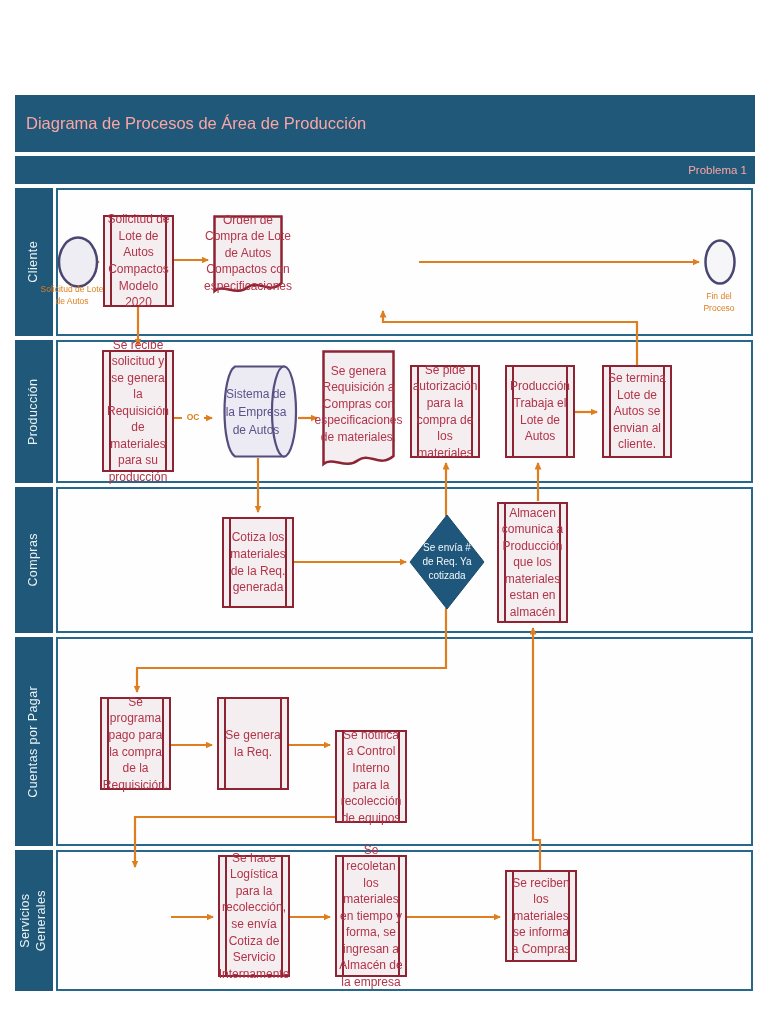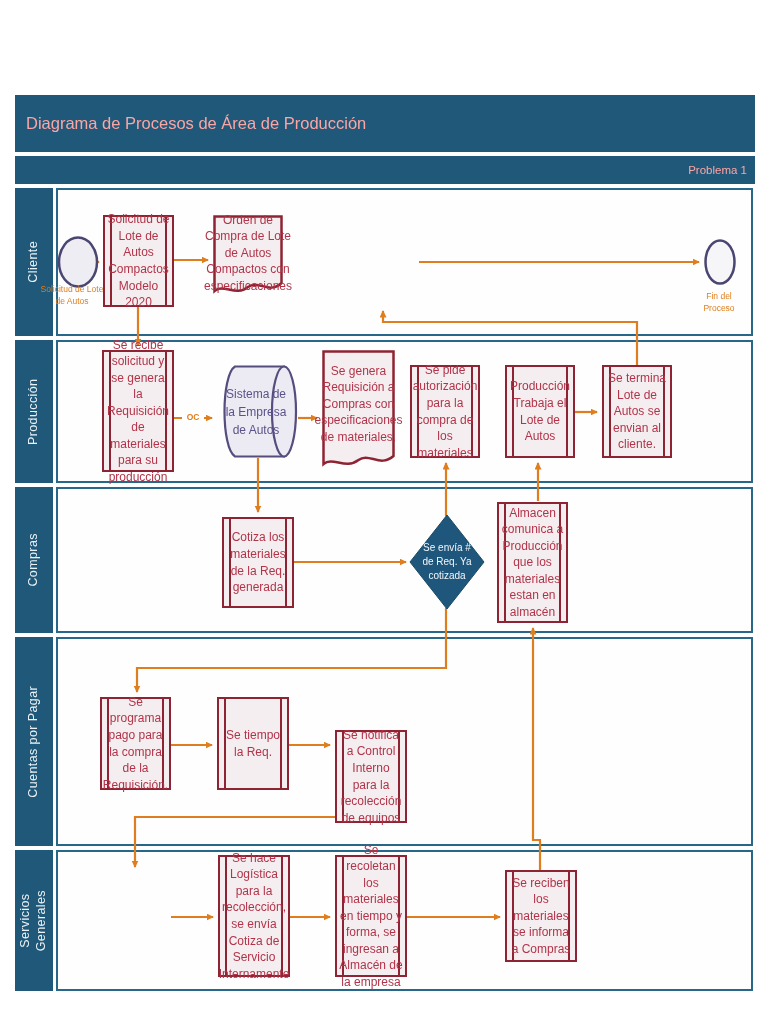--- a/index.html
+++ b/index.html
@@ -165,21 +165,21 @@
 
   <div class="node subproc" style="left:497px;top:502px;width:71px;height:121px">
     <span class="txt">Almacen comunica a Producción que los materiales estan en almacén</span>
   </div>
 
   <div class="node subproc" style="left:100px;top:697px;width:71px;height:93px">
     <span class="txt">Se programa pago para la compra de la Requisición.</span>
   </div>
 
   <div class="node subproc" style="left:217px;top:697px;width:72px;height:93px">
-    <span class="txt">Se tiempo la Req.</span>
+    <span class="txt">Se genera la Req.</span>
   </div>
 
   <div class="node subproc" style="left:335px;top:730px;width:72px;height:93px">
     <span class="txt">Se notifica a Control Interno para la recolección de equipos</span>
   </div>
 
 
   <div class="node subproc" style="left:218px;top:855px;width:72px;height:122px">
     <span class="txt">Se hace Logística para la recolección, se envía Cotiza de Servicio Internamente</span>
   </div>

